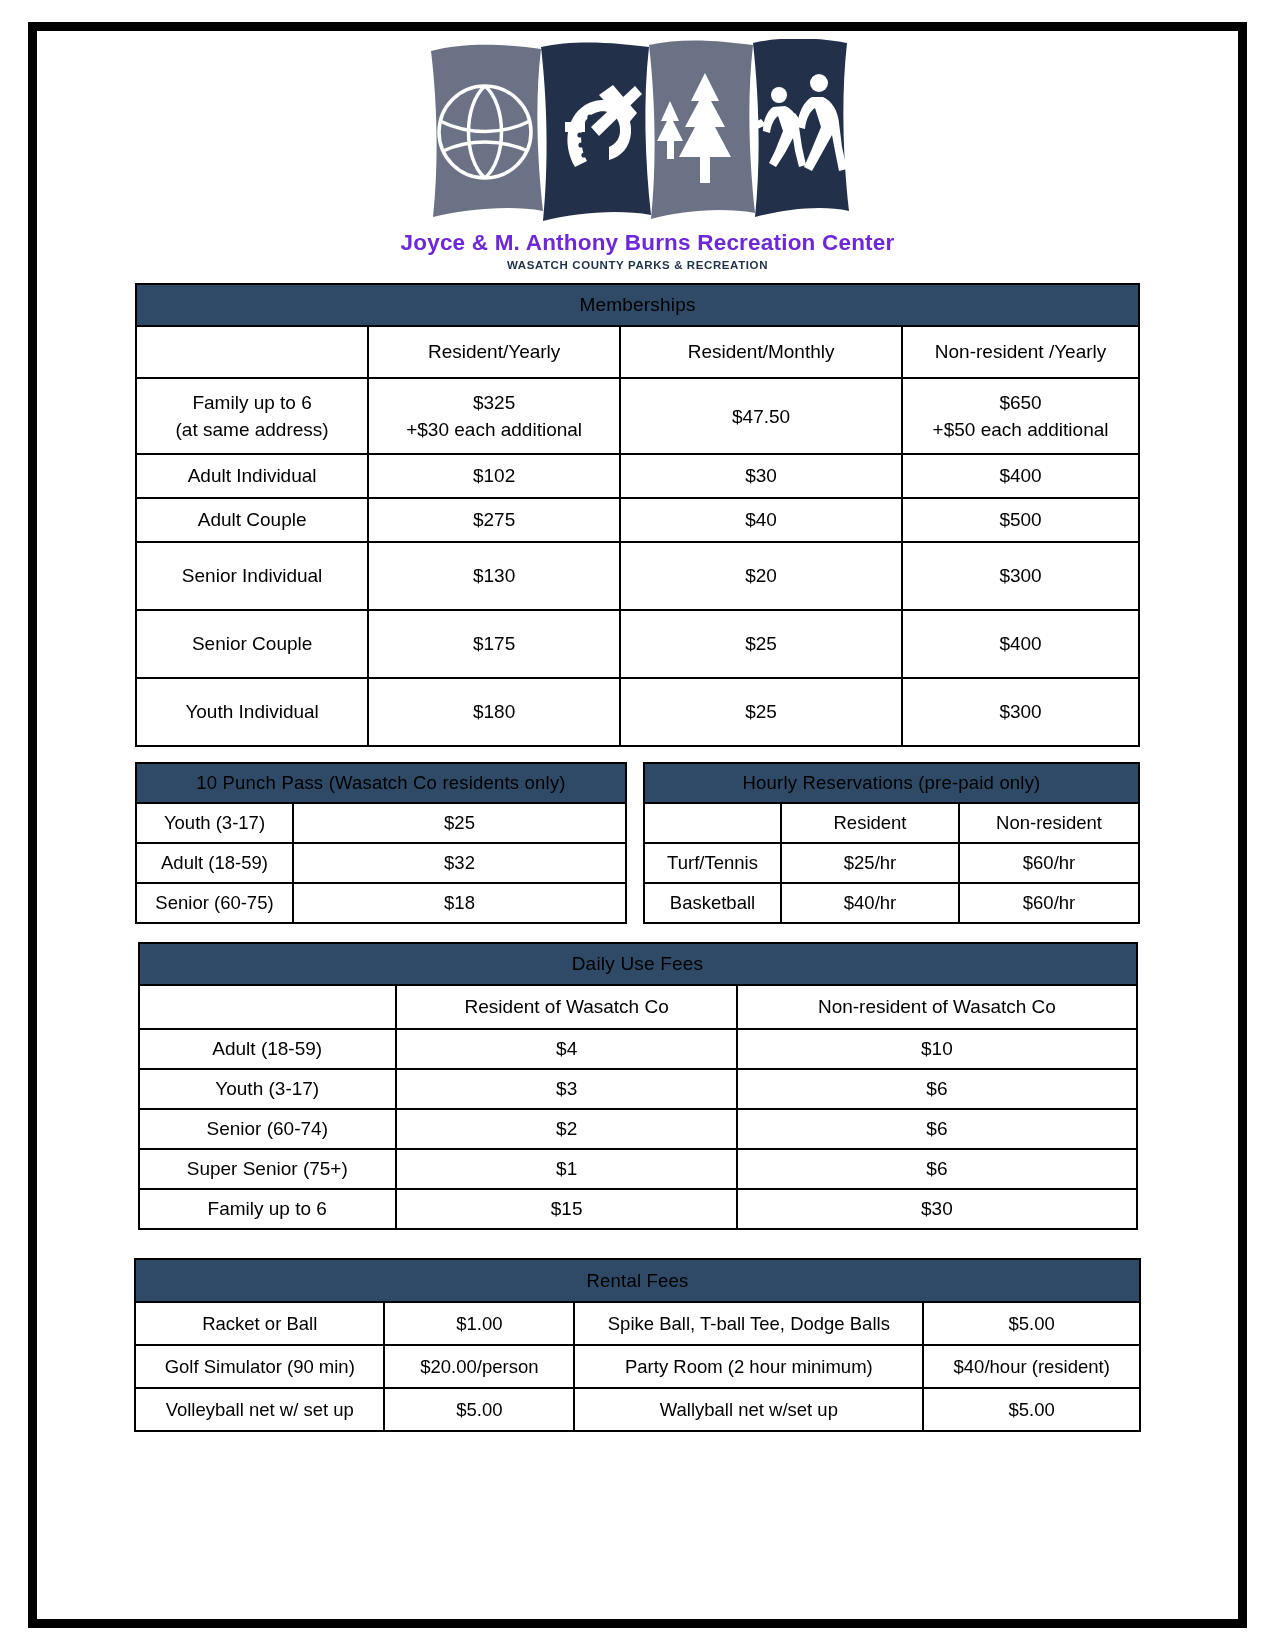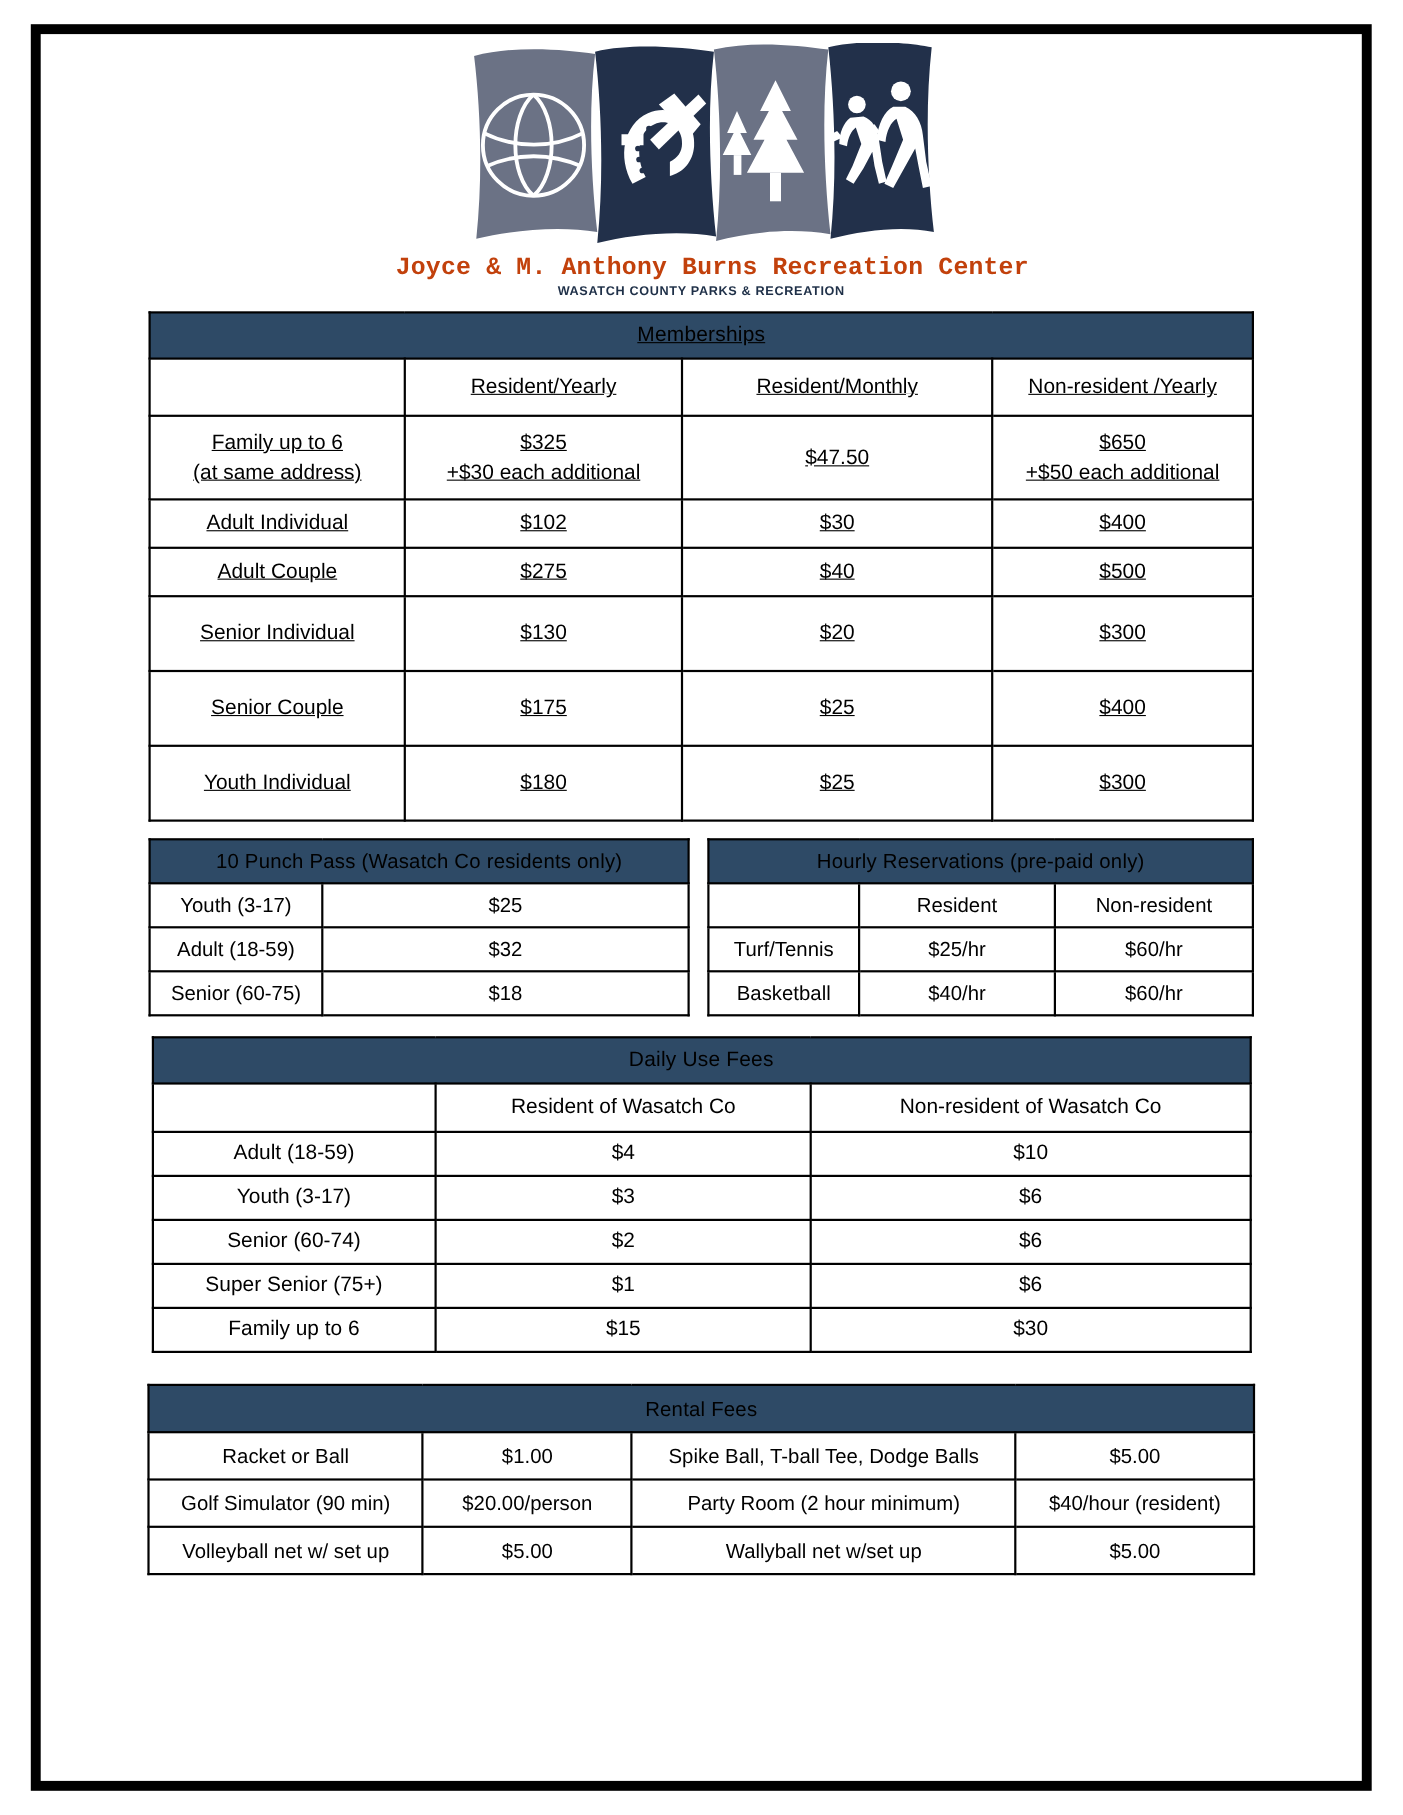--- a/index.html
+++ b/index.html
@@ -38,24 +38,24 @@
   .logo-block {
     width: 100%;
     text-align: center;
     padding-top: 8px;
   }
   .logo-art {
     display: block;
     margin: 0 auto;
   }
   .logo-title {
-    font-family: Liberation Mono, monospace;
+    font-family: Liberation Sans, sans-serif;
     font-weight: bold;
     font-size: 22.5px;
-    color: #c2410c;
+    color: #6d28d9;
     letter-spacing: 0.2px;
     margin-top: 2px;
     line-height: 1.1;
     margin-left: 20px;
   }
   .logo-sub {
     font-family: "Liberation Sans", sans-serif;
     font-weight: bold;
     font-size: 11.5px;
     color: #1f3048;
@@ -90,21 +90,21 @@
     border: 2.5px solid #000000 !important;
     text-align: center;
     letter-spacing: 0.2px;
   }
   .band.big { font-size: 27px; padding: 9px 4px; }
   .band.small { font-size: 18.5px; padding: 6px 4px; }
 
   .blank-cell { background: #ffffff; }
 
   
-  #memberships-wrap { width: 1005px; margin-top: 12px; text-decoration: underline; }
+  #memberships-wrap { width: 1005px; margin-top: 12px; }
   #memberships td { font-size: 19px; }
   #memberships .hdr-row td { height: 52px; font-size: 19px; }
   #memberships .r-family td { height: 76px; line-height: 1.45; }
   #memberships .r-tall td { height: 68px; }
   #memberships .r-mid td { height: 44px; }
   #memberships .col-a { width: 248px; }
   #memberships .col-b { width: 264px; }
   #memberships .col-c { width: 296px; }
   #memberships .col-d { width: 253px; }
   .two-line { line-height: 1.45; }

